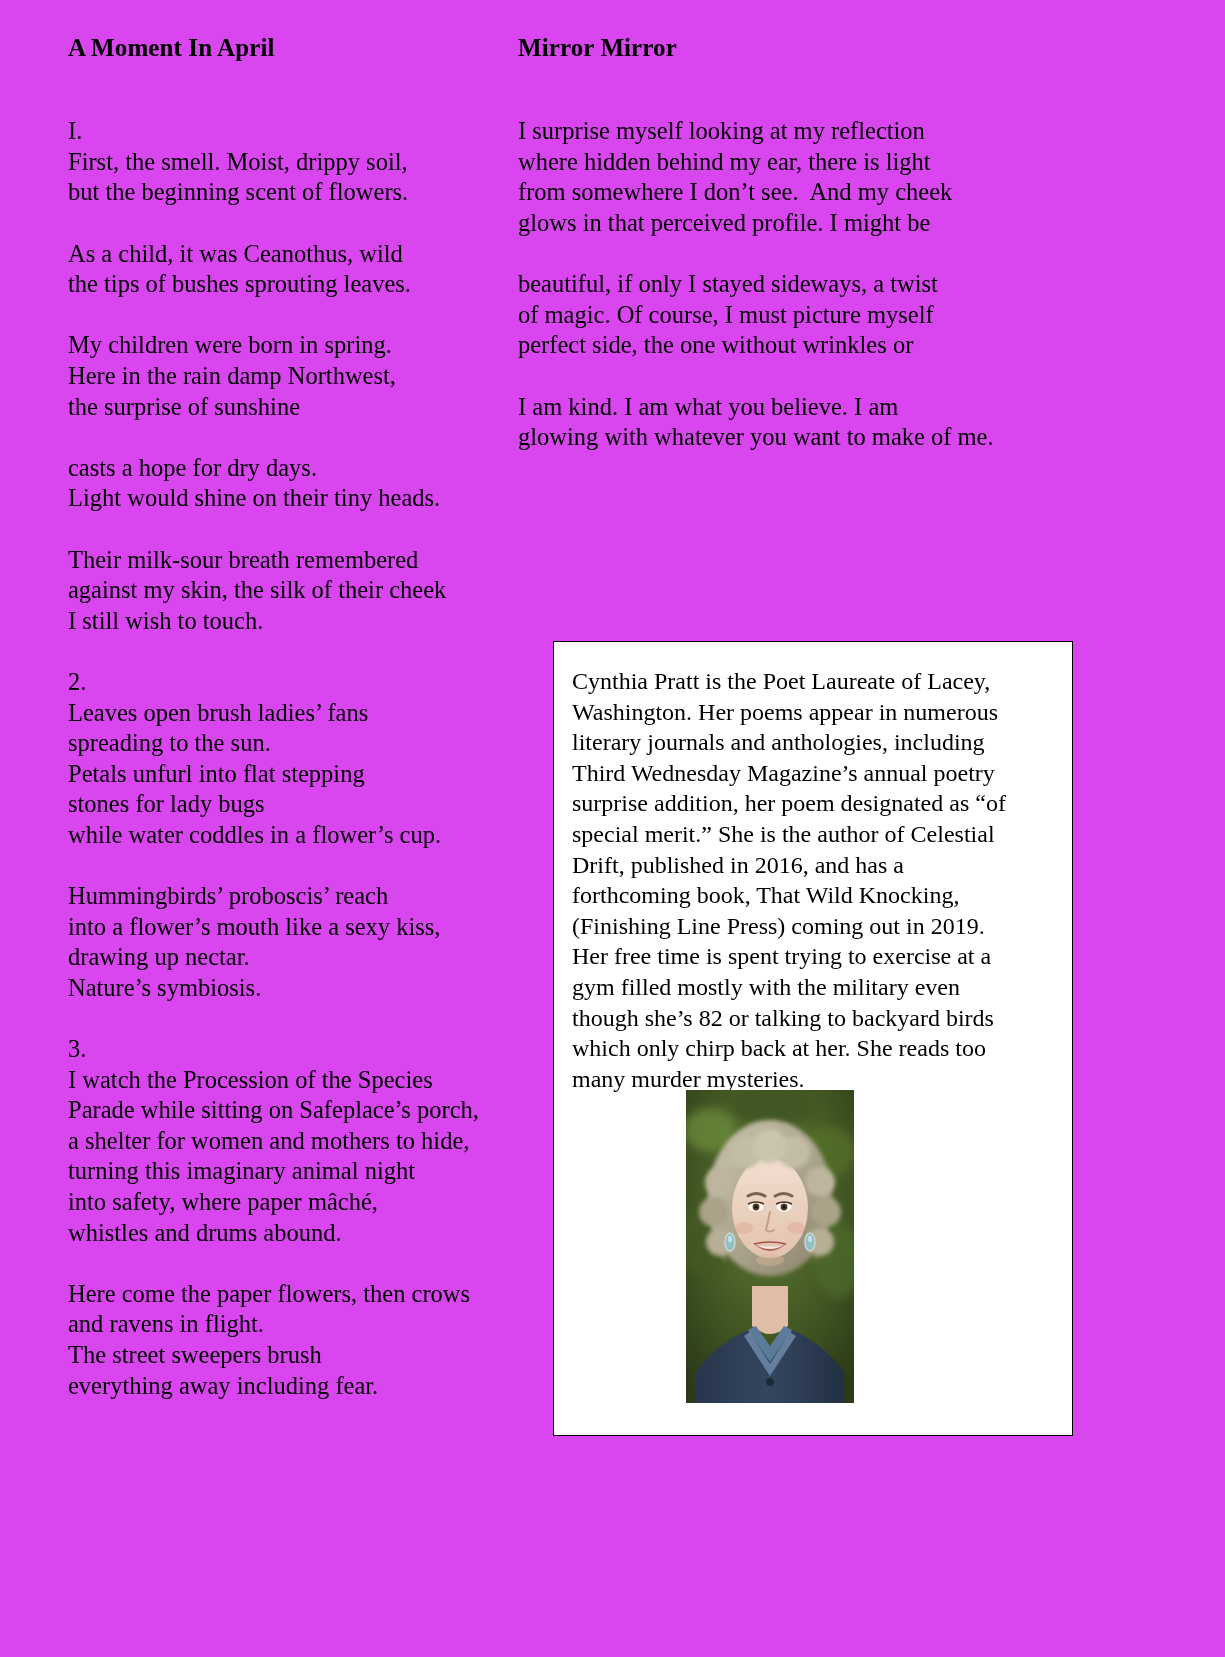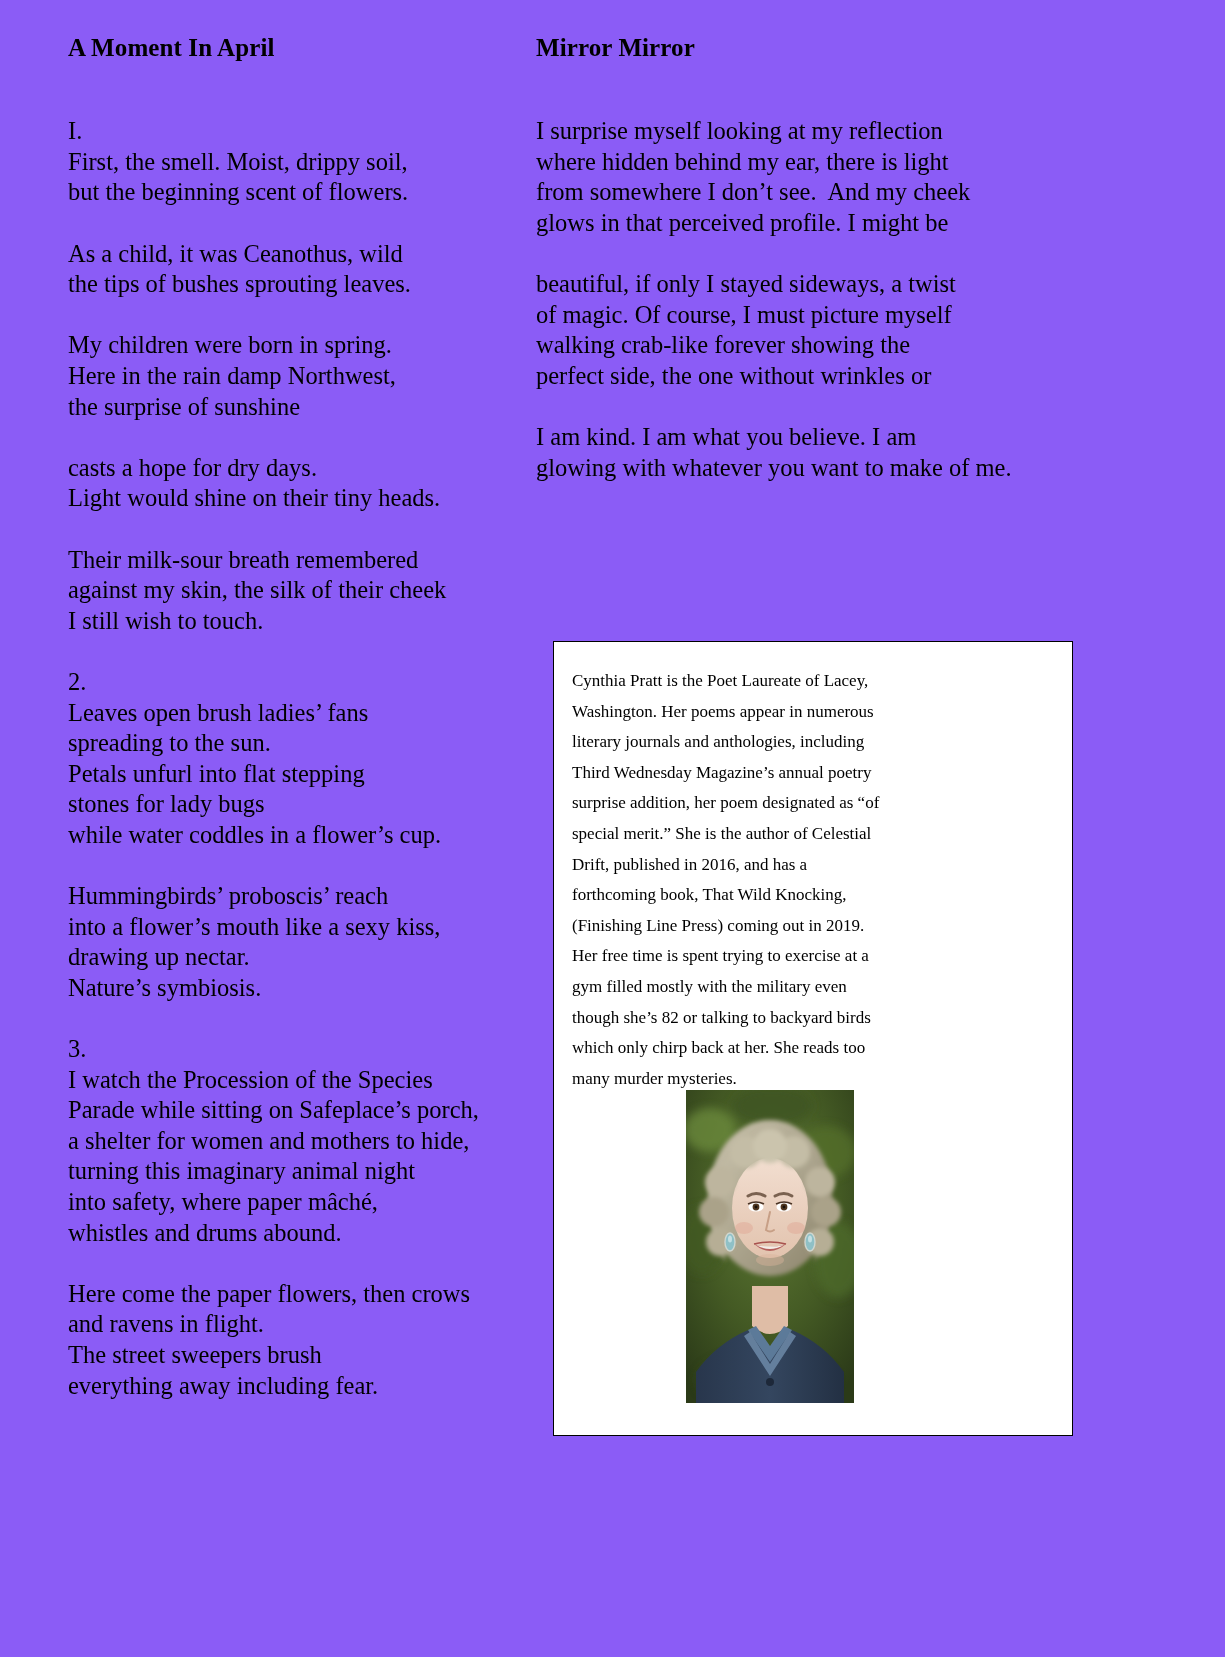--- a/index.html
+++ b/index.html
@@ -12,33 +12,33 @@
     height: 1657px;
     position: relative;
     font-family: "Liberation Serif", "DejaVu Serif", serif;
     color: #000000;
     overflow: hidden;
   }
 
   .page {
     position: absolute;
     inset: 0;
-    background: #8b5cf6;
+    background: #d946ef;
   }
 
   
   .col-left {
     position: absolute;
     left: 68px;
     top: 32px;
     width: 450px;
   }
   .col-right {
     position: absolute;
-    left: 536px;
+    left: 518px;
     top: 32px;
     width: 545px;
   }
 
   .poem-title {
     font-size: 25px;
     font-weight: bold;
     line-height: 1.25;
     margin: 0 0 0 0;
     letter-spacing: 0.1px;
@@ -64,21 +64,21 @@
     height: 795px;
     border: 1.5px solid #000000;
     box-sizing: border-box;
     background: #ffffff;
   }
   .bio-text {
     position: absolute;
     left: 18px;
     top: 24px;
     width: 484px;
-    font-size: 17px;
+    font-size: 24px;
     line-height: 30.6px;
   }
   .bio-text .line { white-space: pre; }
 
   
   .portrait-wrap {
     position: absolute;
     left: 132px;
     top: 448px;
     width: 168px;
@@ -109,21 +109,21 @@
         <p class="stanza"><span class="line">Hummingbirds’ proboscis’ reach</span><span class="line">into a flower’s mouth like a sexy kiss,</span><span class="line">drawing up nectar.</span><span class="line">Nature’s symbiosis.</span></p>
         <p class="stanza"><span class="line">3.</span><span class="line">I watch the Procession of the Species</span><span class="line">Parade while sitting on Safeplace’s porch,</span><span class="line">a shelter for women and mothers to hide,</span><span class="line">turning this imaginary animal night</span><span class="line">into safety, where paper mâché,</span><span class="line">whistles and drums abound.</span></p>
         <p class="stanza"><span class="line">Here come the paper flowers, then crows</span><span class="line">and ravens in flight.</span><span class="line">The street sweepers brush</span><span class="line">everything away including fear.</span></p>
       </div>
   </div>
 
   <div class="col-right">
     <h1 class="poem-title">Mirror Mirror</h1>
     <div id="right-stanzas">
         <p class="stanza first-after-title"><span class="line">I surprise myself looking at my reflection</span><span class="line">where hidden behind my ear, there is light</span><span class="line">from somewhere I don’t see.  And my cheek</span><span class="line">glows in that perceived profile. I might be</span></p>
-        <p class="stanza"><span class="line">beautiful, if only I stayed sideways, a twist</span><span class="line">of magic. Of course, I must picture myself</span><span class="line">walking crab-like forever showing the</span><span class="line">perfect side, the one without wrinkles or</span></p>
+        <p class="stanza"><span class="line">beautiful, if only I stayed sideways, a twist</span><span class="line">of magic. Of course, I must picture myself</span><span class="line">perfect side, the one without wrinkles or</span></p>
         <p class="stanza"><span class="line">I am kind. I am what you believe. I am</span><span class="line">glowing with whatever you want to make of me.</span></p>
       </div>
   </div>
 
   <div class="bio-box">
     <div class="bio-text" id="bio-text">
         <span class="line">Cynthia Pratt is the Poet Laureate of Lacey,</span>
         <span class="line">Washington. Her poems appear in numerous</span>
         <span class="line">literary journals and anthologies, including</span>
         <span class="line">Third Wednesday Magazine’s annual poetry</span>

